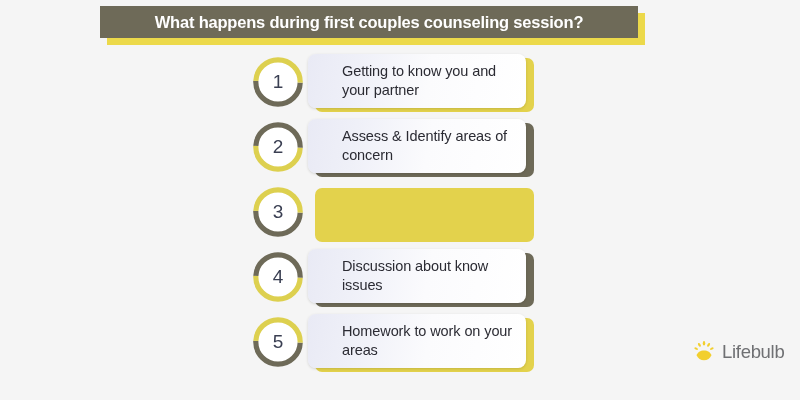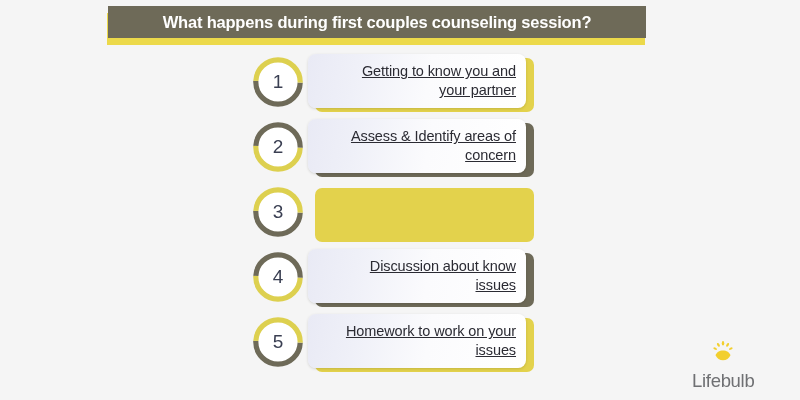--- a/index.html
+++ b/index.html
@@ -26,21 +26,21 @@
   .title-shadow {
     position: absolute;
     left: 7px;
     top: 7px;
     width: 538px;
     height: 32px;
     background: #ecd94a;
   }
   .title-bar {
     position: absolute;
-    left: 8px;
+    left: 0;
     top: 0;
     width: 538px;
     height: 32px;
     background: #6e6a58;
     display: flex;
     align-items: center;
     justify-content: center;
   }
   .title-text {
     color: #ffffff;
@@ -87,23 +87,22 @@
     display: flex;
     align-items: center;
     justify-content: center;
     box-sizing: border-box;
     padding: 0 10px 0 34px;
   }
   .card-text {
     color: #2b2b33;
     font-size: 14.5px;
     line-height: 1.28;
-    text-align: right;
+    text-align: left;
     letter-spacing: -0.1px;
-    text-decoration: underline;
   }
 
   
   .num-badge {
     position: absolute;
     left: 0;
     top: 3px;
     width: 50px;
     height: 50px;
     z-index: 3;
@@ -129,21 +128,20 @@
   }
 
   
   .logo {
     position: absolute;
     left: 692px;
     top: 340px;
     display: flex;
     align-items: center;
     gap: 6px;
-    flex-direction: column;
   }
   .logo-mark {
     width: 24px;
     height: 24px;
     display: block;
   }
   .logo-text {
     color: #6f7073;
     font-size: 18.5px;
     letter-spacing: -0.3px;
@@ -210,21 +208,21 @@
           <circle cx="25" cy="25" r="22.2" fill="#ffffff"></circle>
           <circle cx="25" cy="25" r="22.2" fill="none" stroke="#ddd04f" stroke-width="5.2" stroke-dasharray="69.7433569096934 69.7433569096934" stroke-dashoffset="-0.6974335690969341"></circle>
           <circle cx="25" cy="25" r="22.2" fill="none" stroke="#6e6a58" stroke-width="5.2" stroke-dasharray="69.7433569096934 69.7433569096934" stroke-dashoffset="-70.44079047879033"></circle>
         </svg>
         <span class="num">4</span>
       </div>
     </div>
     <div class="step-row">
       <div class="card-shadow yellow"></div>
       <div class="card">
-        <span class="card-text">Homework to work on your issues</span>
+        <span class="card-text">Homework to work on your areas</span>
       </div>
       <div class="num-badge">
         <svg width="50" height="50" viewBox="0 0 50 50">
           <circle cx="25" cy="25" r="22.2" fill="#ffffff"></circle>
           <circle cx="25" cy="25" r="22.2" fill="none" stroke="#6e6a58" stroke-width="5.2" stroke-dasharray="69.7433569096934 69.7433569096934" stroke-dashoffset="-0.6974335690969341"></circle>
           <circle cx="25" cy="25" r="22.2" fill="none" stroke="#ddd04f" stroke-width="5.2" stroke-dasharray="69.7433569096934 69.7433569096934" stroke-dashoffset="-70.44079047879033"></circle>
         </svg>
         <span class="num">5</span>
       </div>
     </div>

